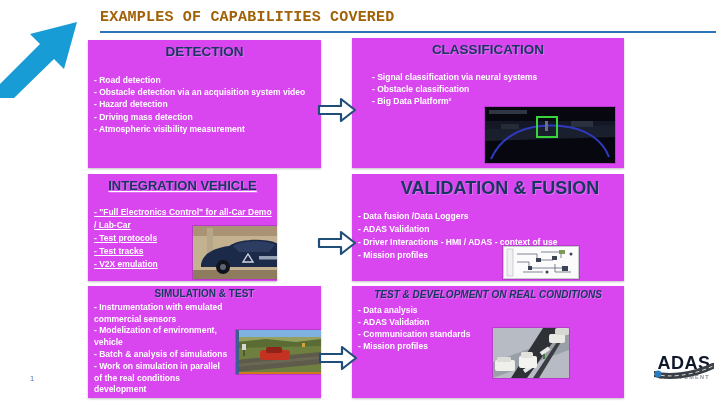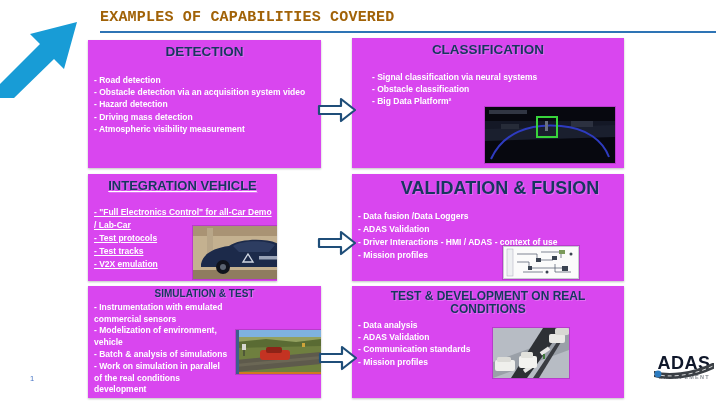--- a/index.html
+++ b/index.html
@@ -68,21 +68,21 @@
   .box-validation h2  { font-size: 18px; margin-left: 24px; }
   .box-validation ul  { margin-top: 12px; }
   .box-validation li  { line-height: 13px; }
 
   .box-simulation     { left: 88px;  top: 286px; width: 233px; height: 112px; }
   .box-simulation h2  { font-size: 10px; padding-top: 3px; }
   .box-simulation ul  { margin-top: 2px; }
   .box-simulation li  { line-height: 11.8px; }
 
   .box-testdev        { left: 352px; top: 286px; width: 272px; height: 112px; }
-  .box-testdev h2     { font-size: 12px; padding: 4px 20px 0 20px; }
+  .box-testdev h2     { font-size: 10px; padding: 4px 20px 0 20px; font-style: italic; }
   .box-testdev ul     { margin-top: 3px; }
   .box-testdev li     { line-height: 12.2px; }
 
   
   .photo { position: absolute; display: block; box-shadow: 0 0 0 1px rgba(0,0,0,0.15); }
   .photo-classification { left: 133px; top: 69px; }
   .photo-car            { left: 105px; top: 52px; }
   .photo-schematic      { left: 151px; top: 72px; }
   .photo-track          { left: 141px; top: 42px; }
   .sim-float {

